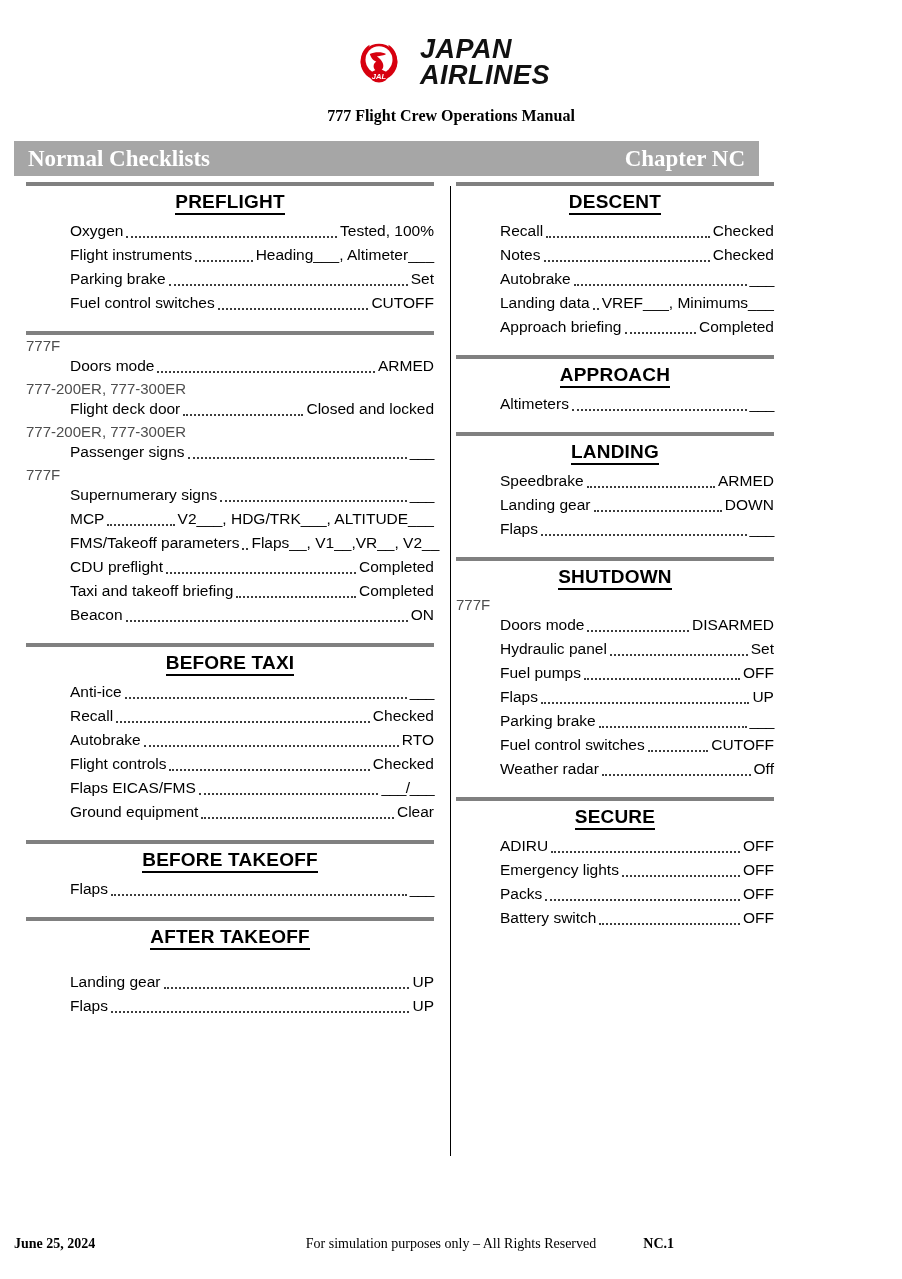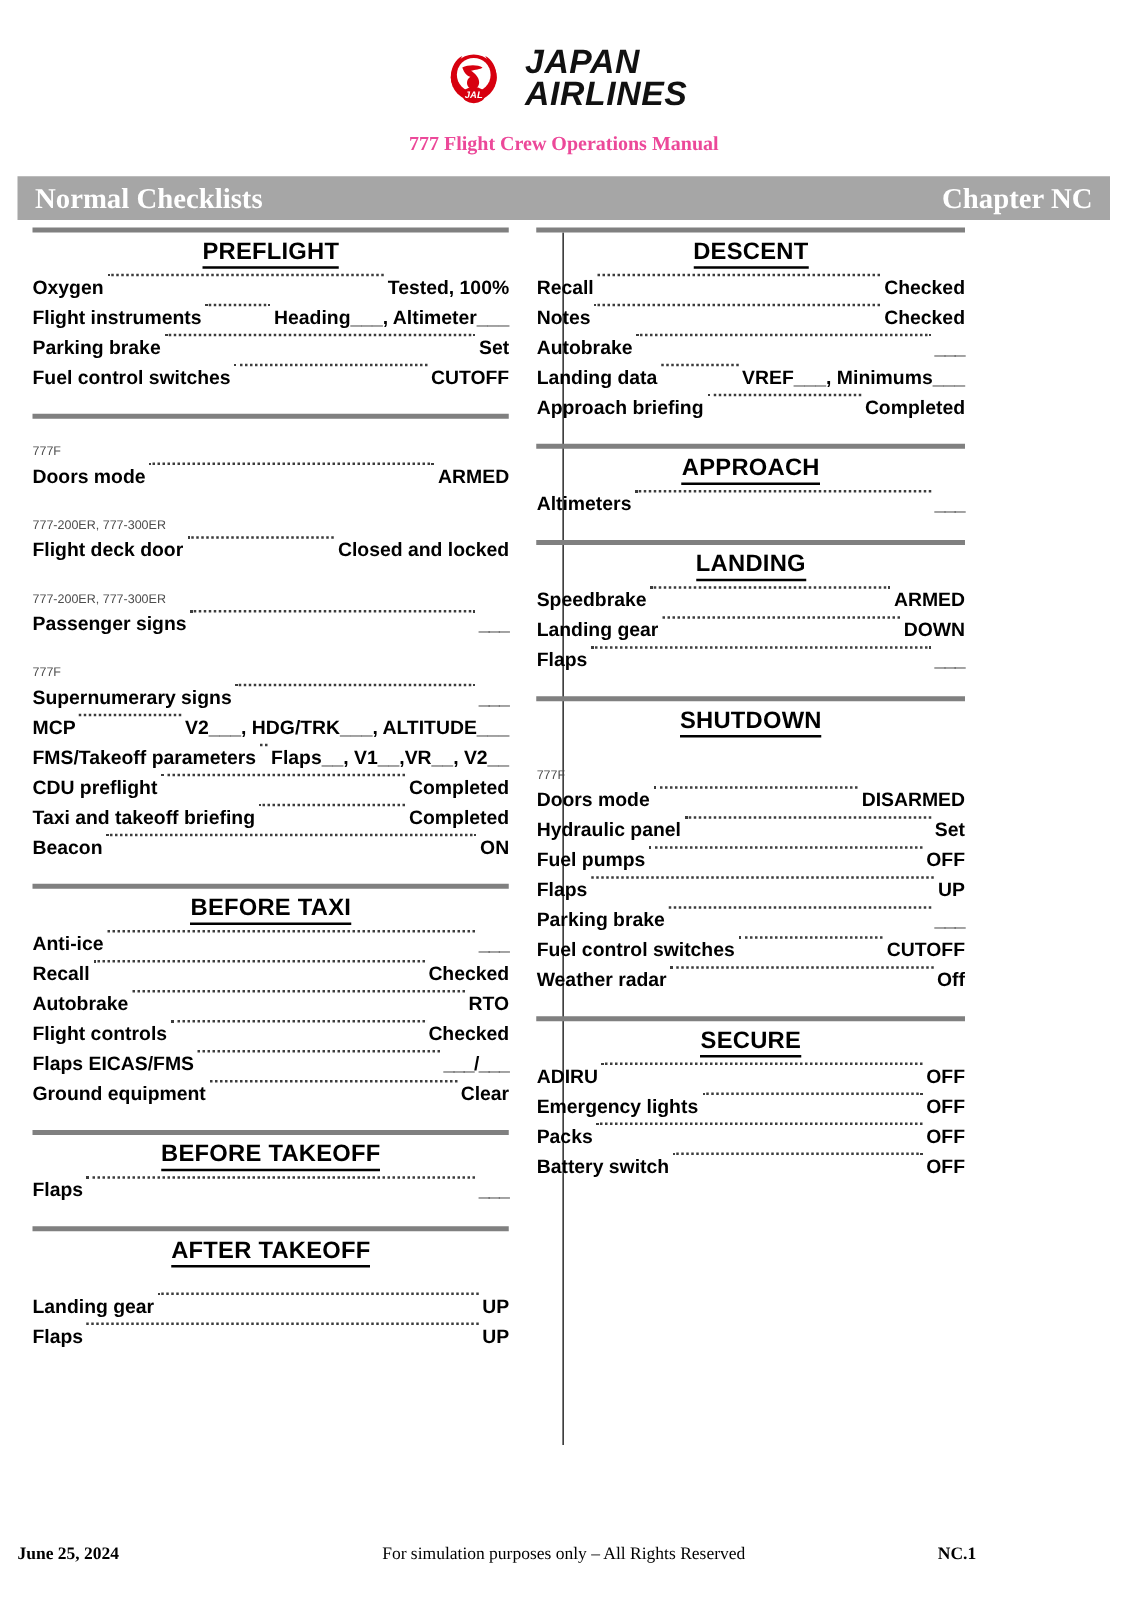--- a/index.html
+++ b/index.html
@@ -41,29 +41,29 @@
     font-size: 27px;
     line-height: 26px;
     letter-spacing: 0.5px;
     color: #111111;
   }
   .manual-title {
     margin-top: 17px;
     font-family: "Liberation Serif", serif;
     font-weight: bold;
     font-size: 16px;
-    color: #ec4899;
+    color: #000000;
   }
 
   
   .chapter-bar {
     position: absolute;
     left: 14px;
     top: 141px;
-    width: 874px;
+    width: 745px;
     height: 35px;
     background: #a6a6a6;
     display: flex;
     align-items: center;
     justify-content: space-between;
     box-sizing: border-box;
     padding: 0 14px;
   }
   .chapter-bar span {
     font-family: "Liberation Serif", serif;
@@ -116,33 +116,34 @@
   }
   .section-title span {
     border-bottom: 2px solid #000000;
     padding-bottom: 1px;
   }
   .section-gap-bottom { height: 16px; }
   .items-offset { height: 16px; }
 
   
   .variant {
-    font-size: 10px;
+    font-size: 15px;
     color: #4d4d4d;
     font-weight: normal;
     line-height: 17px;
     padding-top: 2px;
-    margin-top: 16px;
   }
   .item {
     display: flex;
+    align-items: flex-end;
     font-size: 15.5px;
-    font-weight: bold;
+    font-weight: normal;
     line-height: 24px;
     white-space: nowrap;
+    margin-left: 44px;
   }
   .item-label { flex: 0 0 auto; }
   .leader {
     flex: 1 1 auto;
     min-width: 6px;
     border-bottom: 2px dotted #3c3c3c;
     margin: 0 3px 5px 3px;
     height: 0;
   }
   .item-answer {
@@ -167,21 +168,21 @@
     width: 28%;
     text-align: left;
   }
   .footer-center {
     width: 44%;
     text-align: center;
   }
   .footer-right {
     font-weight: bold;
     width: 28%;
-    text-align: center;
+    text-align: left;
   }
 </style>
 </head>
 <body>
 
 <div class="masthead">
   <div class="logo-row">
     <svg class="jal-mark" viewBox="0 0 100 100">
       <circle cx="50" cy="50" r="34" fill="#d7000f"></circle>
       <path d="M16 50 C16 34 24 22 33 18 C27 28 25 40 27 52 C28 62 31 70 36 76 C26 72 16 62 16 50 Z" fill="#d7000f"></path>

